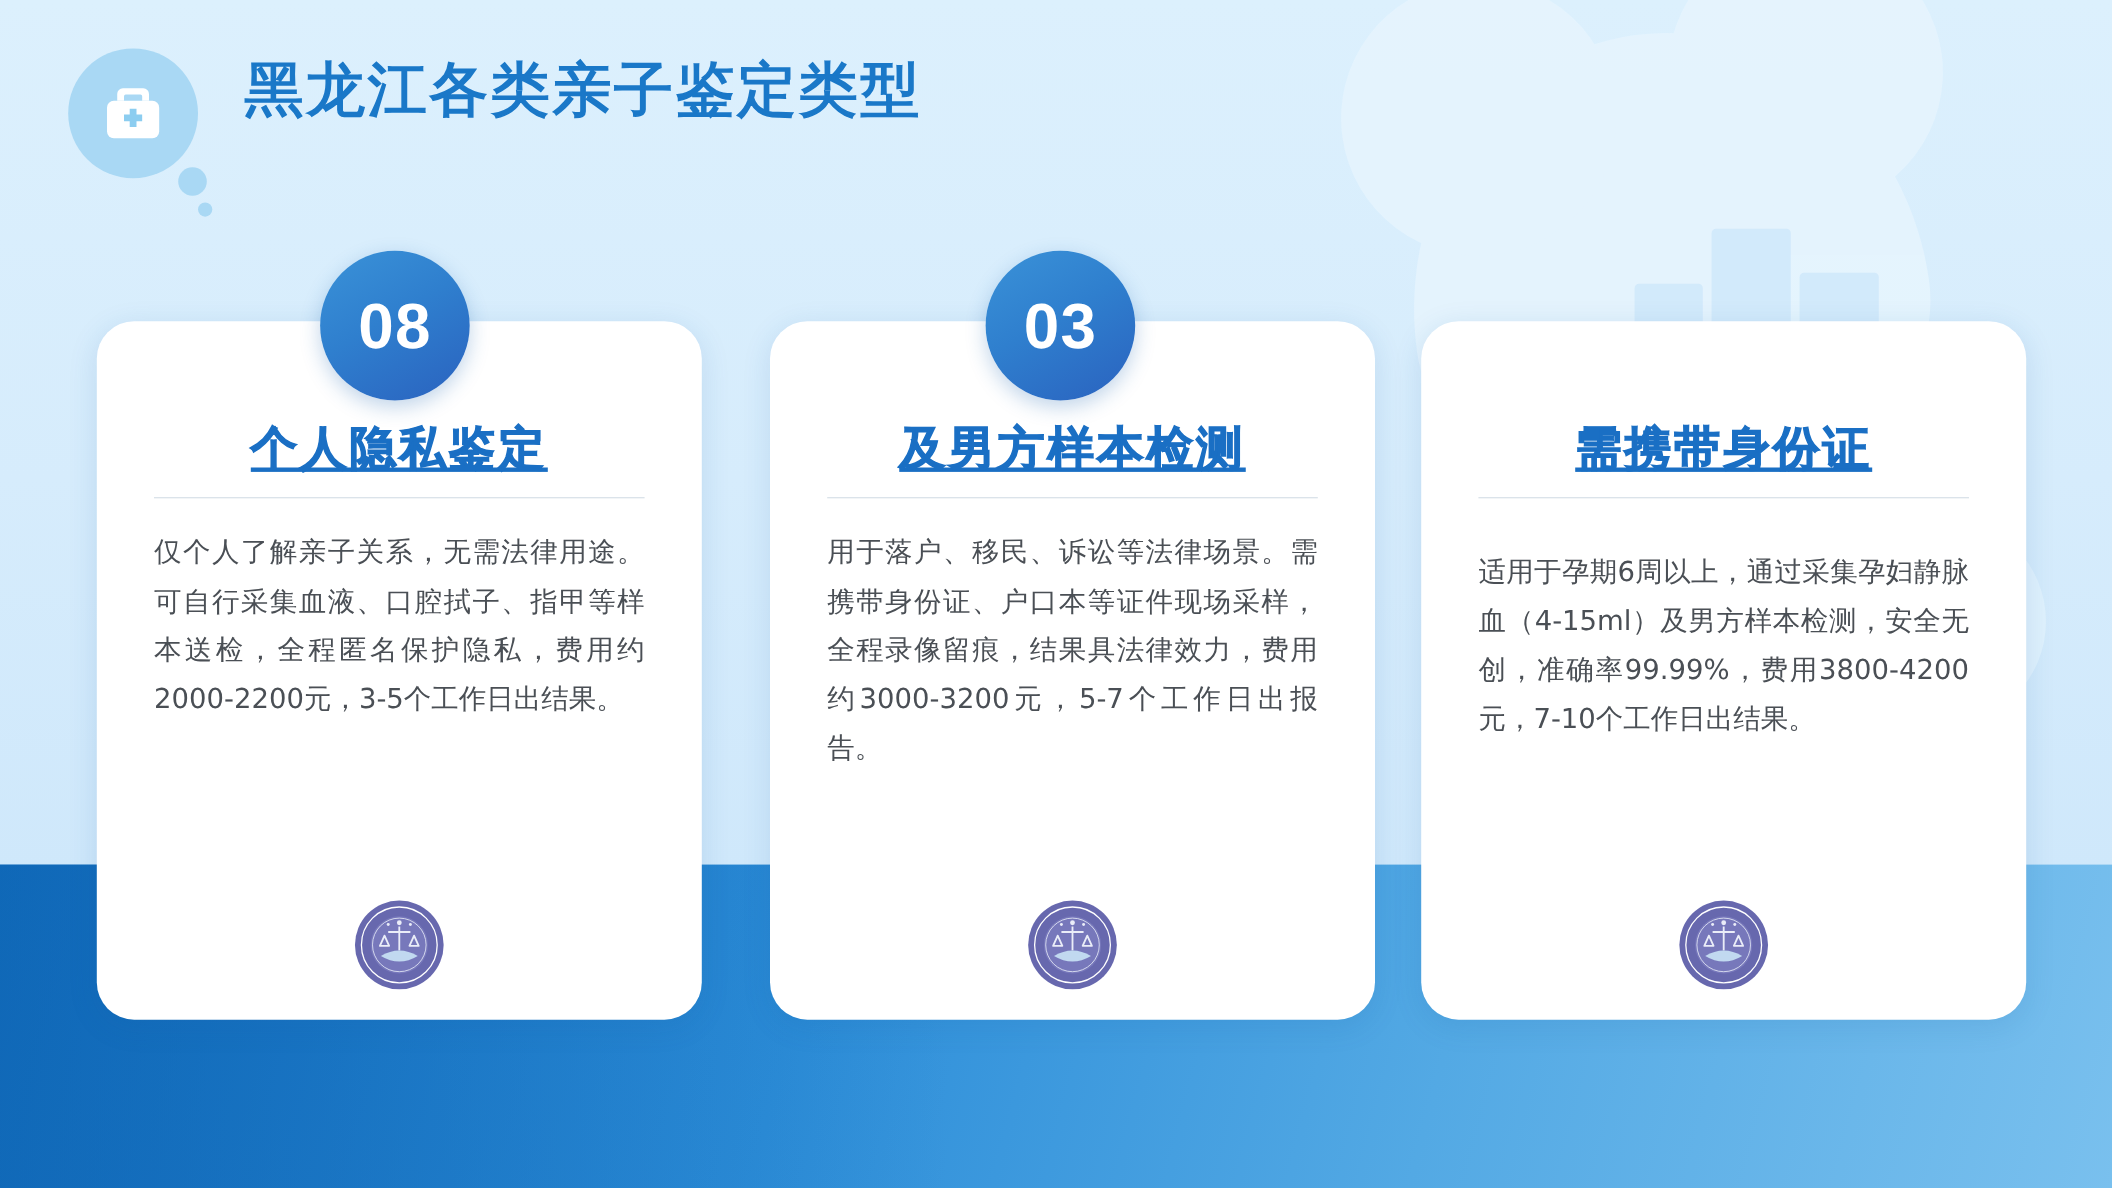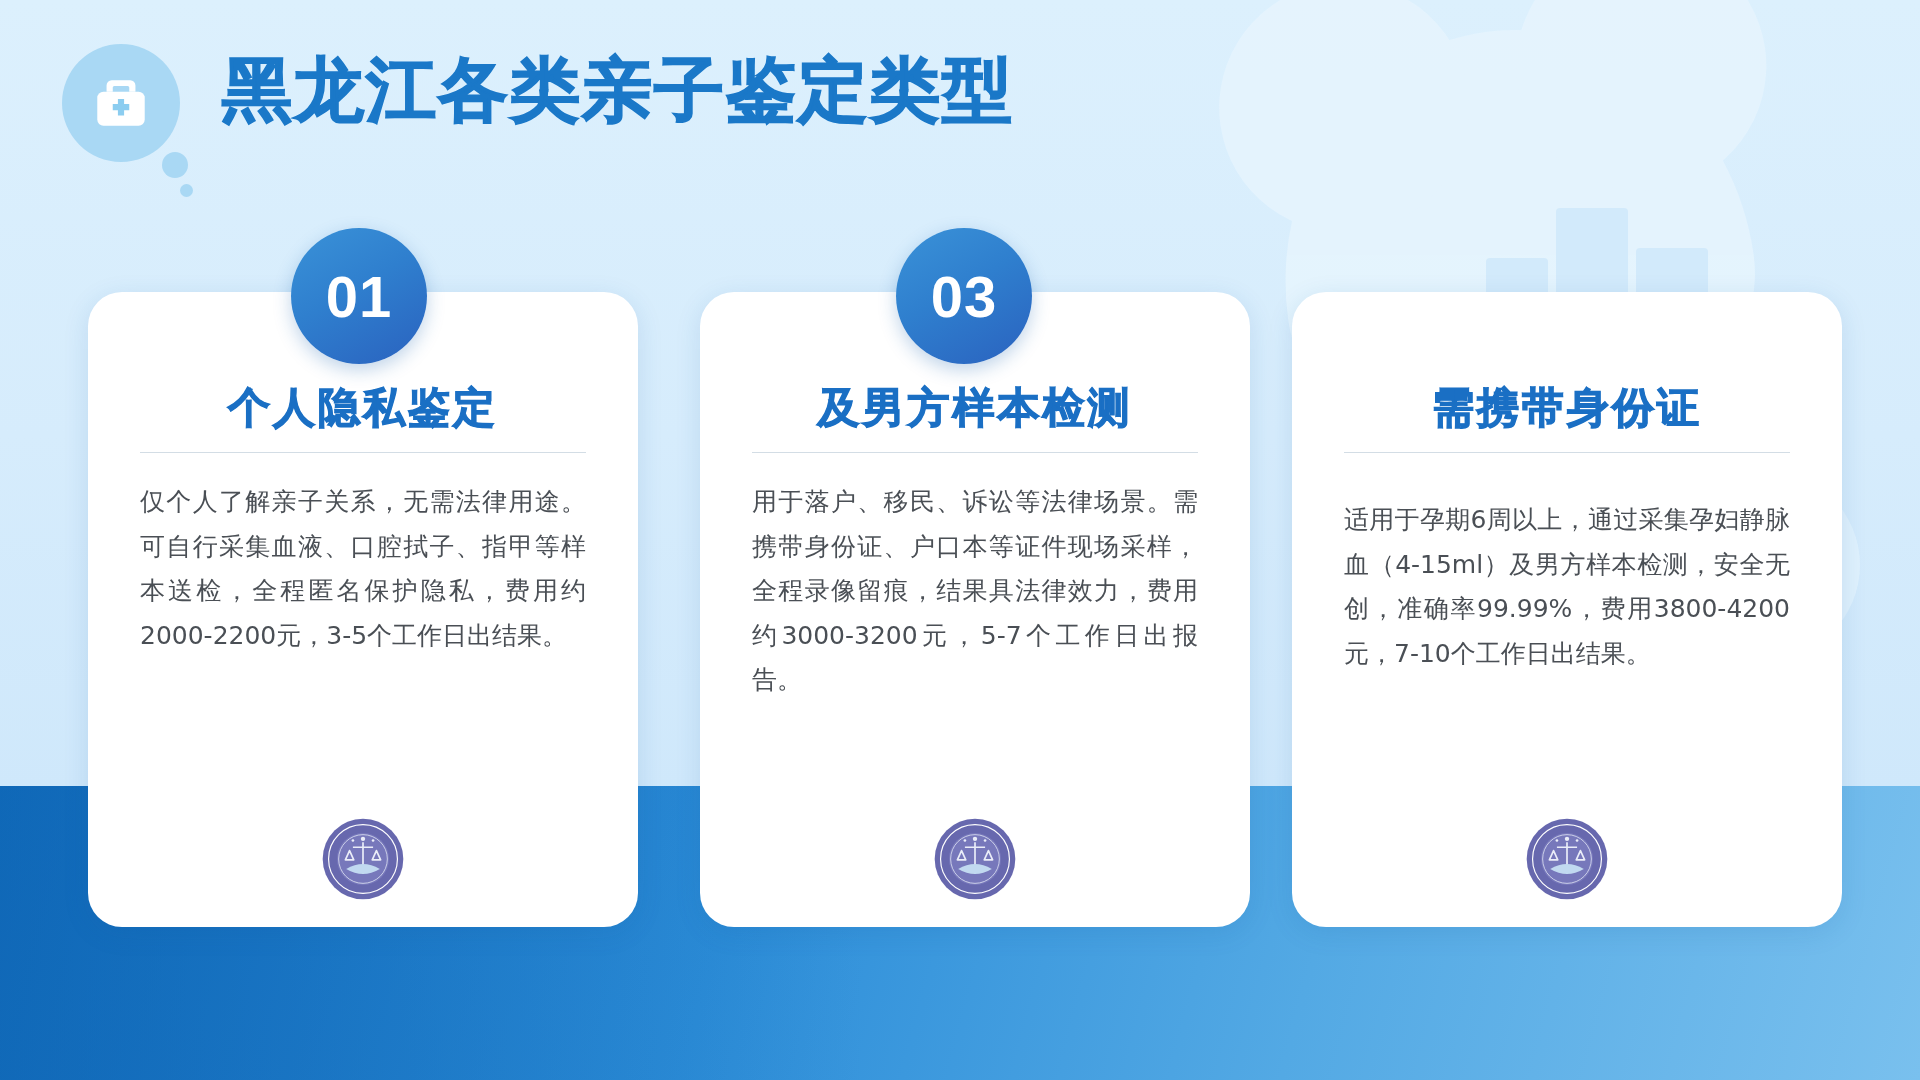--- a/index.html
+++ b/index.html
@@ -58,21 +58,21 @@
   .logo-bubble1{
     position:absolute;left:100px;top:108px;width:26px;height:26px;border-radius:50%;background:#a9d8f4;
   }
   .logo-bubble2{
     position:absolute;left:118px;top:140px;width:13px;height:13px;border-radius:50%;background:#a9d8f4;
   }
   .logo-icon{position:absolute;left:26px;top:26px;width:66px;height:66px;}
 
   .page-title{
     position:absolute;left:222px;top:54px;
-    font-size:70px;line-height:1.05;font-weight:bold;
+    font-size:54px;line-height:1.05;font-weight:normal;
     color:#1a78c8;letter-spacing:2px;
     -webkit-text-stroke:1.5px #1a78c8;
     white-space:nowrap;
   }
 
   
   .cards{position:absolute;left:0;top:0;width:1920px;height:1080px;}
   .card{
     position:absolute;top:292px;width:550px;height:635px;
     background:#ffffff;border-radius:34px;
@@ -90,21 +90,21 @@
     display:flex;align-items:center;justify-content:center;
     color:#fff;font-size:58px;font-weight:bold;letter-spacing:1px;
     z-index:5;
   }
   .badge.b1{left:291px;}
   .badge.b2{left:896px;}
   .badge.b3{left:1493px;}
 
   .card-title{
     position:absolute;left:0;top:88px;width:100%;text-align:center;
-    font-size:42px;font-weight:bold;color:#1a6fc4;letter-spacing:3px;
+    font-size:42px;font-weight:bold;color:#1a6fc4;letter-spacing:3px;text-decoration:underline;
     -webkit-text-stroke:1.2px #1a6fc4;
   }
   .divider{
     position:absolute;left:52px;top:160px;width:446px;height:1px;
     background:#d3dde5;
   }
   .card-body{
     position:absolute;left:52px;top:188px;width:446px;
     font-size:25px;line-height:1.78;color:#4a4f55;
     text-align:justify;text-justify:inter-character;
@@ -155,21 +155,21 @@
         <circle cx="50" cy="50" r="41" fill="none" stroke="#ffffff" stroke-width="1.4"></circle>
         <circle cx="50" cy="50" r="31" fill="#6c6db6"></circle>
         <circle cx="50" cy="50" r="29" fill="none" stroke="#d8dcf0" stroke-width="1"></circle>
         <path d="M50 30 v26 M38 36 h24 M34 40 l-5 11 h10 z M66 40 l5 11 h-10 z" stroke="#e9ecf8" stroke-width="2" fill="none" stroke-linejoin="round"></path>
         <path d="M30 62 q20 -12 40 0 q-20 12 -40 0 z" fill="#bcd6ef"></path>
         <circle cx="50" cy="26" r="2.6" fill="#e9ecf8"></circle>
         <circle cx="38" cy="28" r="1.6" fill="#e9ecf8"></circle>
         <circle cx="62" cy="28" r="1.6" fill="#e9ecf8"></circle>
       </svg>
     </div>
-    <div class="badge b1">01</div>
+    <div class="badge b1">08</div>
 
     <div class="card c2">
       <div class="card-title">及男方样本检测</div>
       <div class="divider"></div>
       <div class="card-body">用于落户、移民、诉讼等法律场景。需携带身份证、户口本等证件现场采样，全程录像留痕，结果具法律效力，费用约3000-3200元，5-7个工作日出报告。</div>
       <svg class="seal" viewBox="0 0 100 100">
         <circle cx="50" cy="50" r="48" fill="#5b5ca8"></circle>
         <circle cx="50" cy="50" r="41" fill="none" stroke="#ffffff" stroke-width="1.4"></circle>
         <circle cx="50" cy="50" r="31" fill="#6c6db6"></circle>
         <circle cx="50" cy="50" r="29" fill="none" stroke="#d8dcf0" stroke-width="1"></circle>

